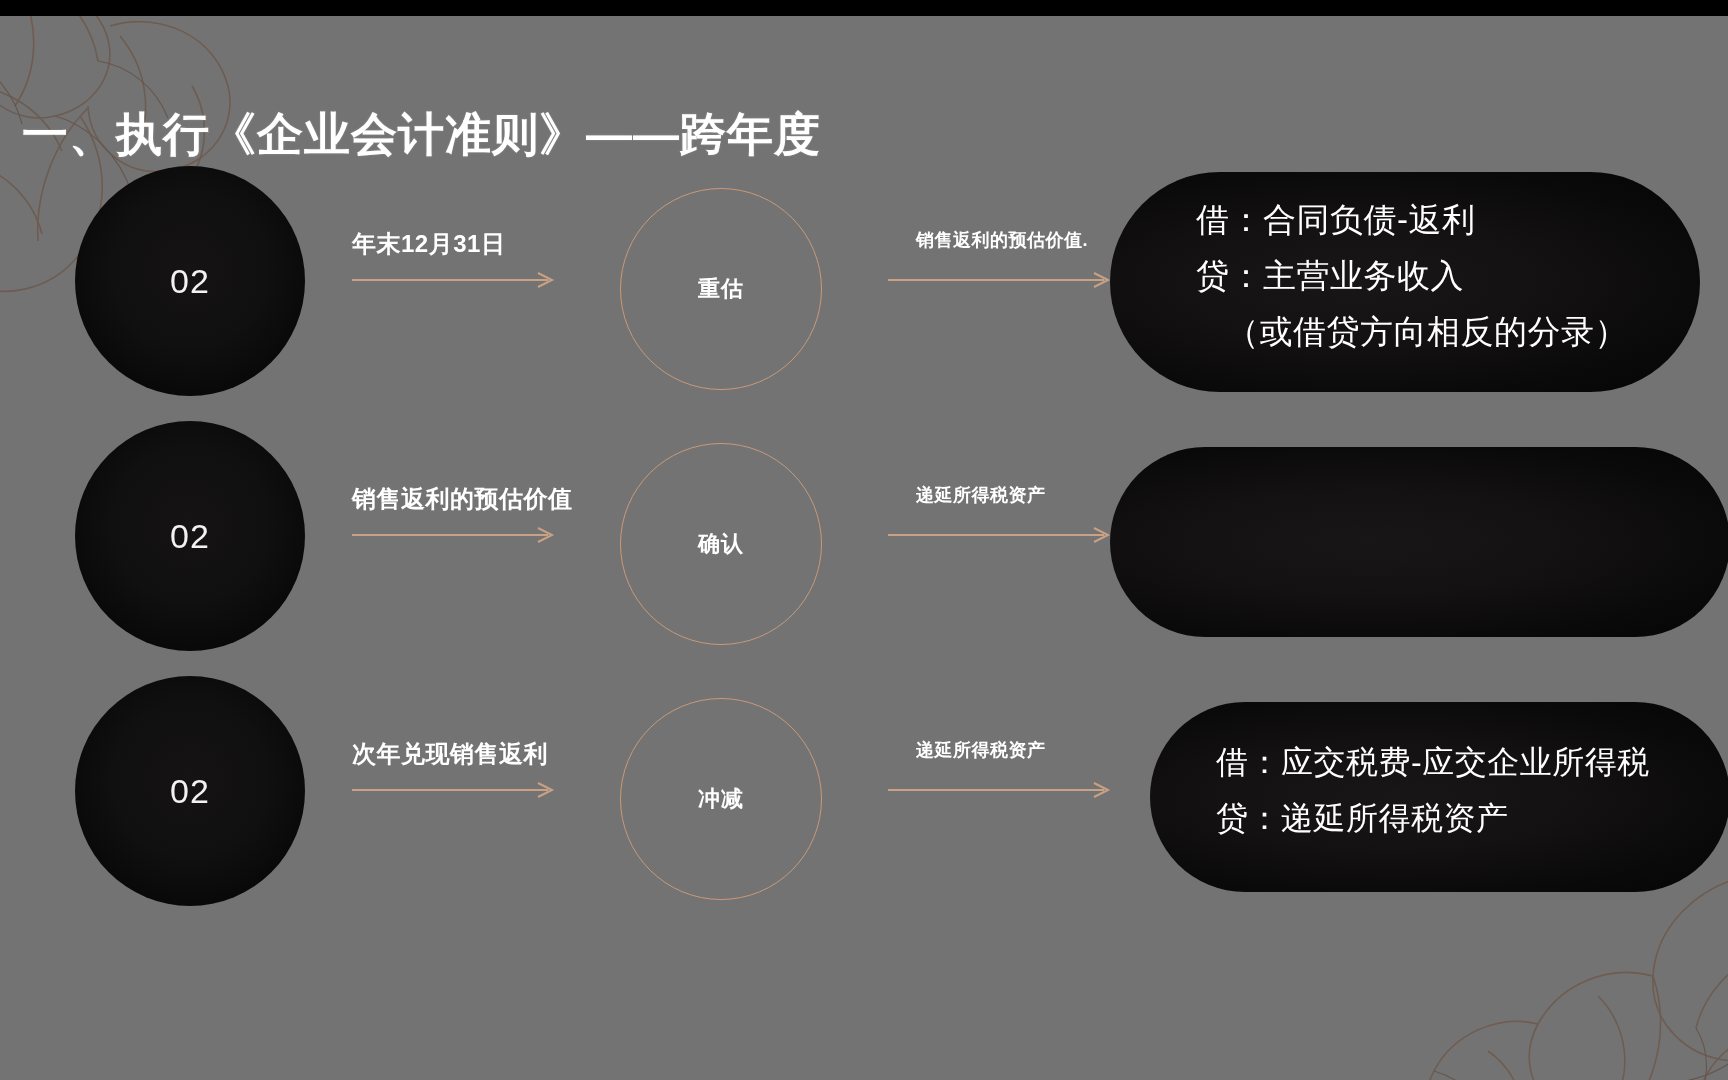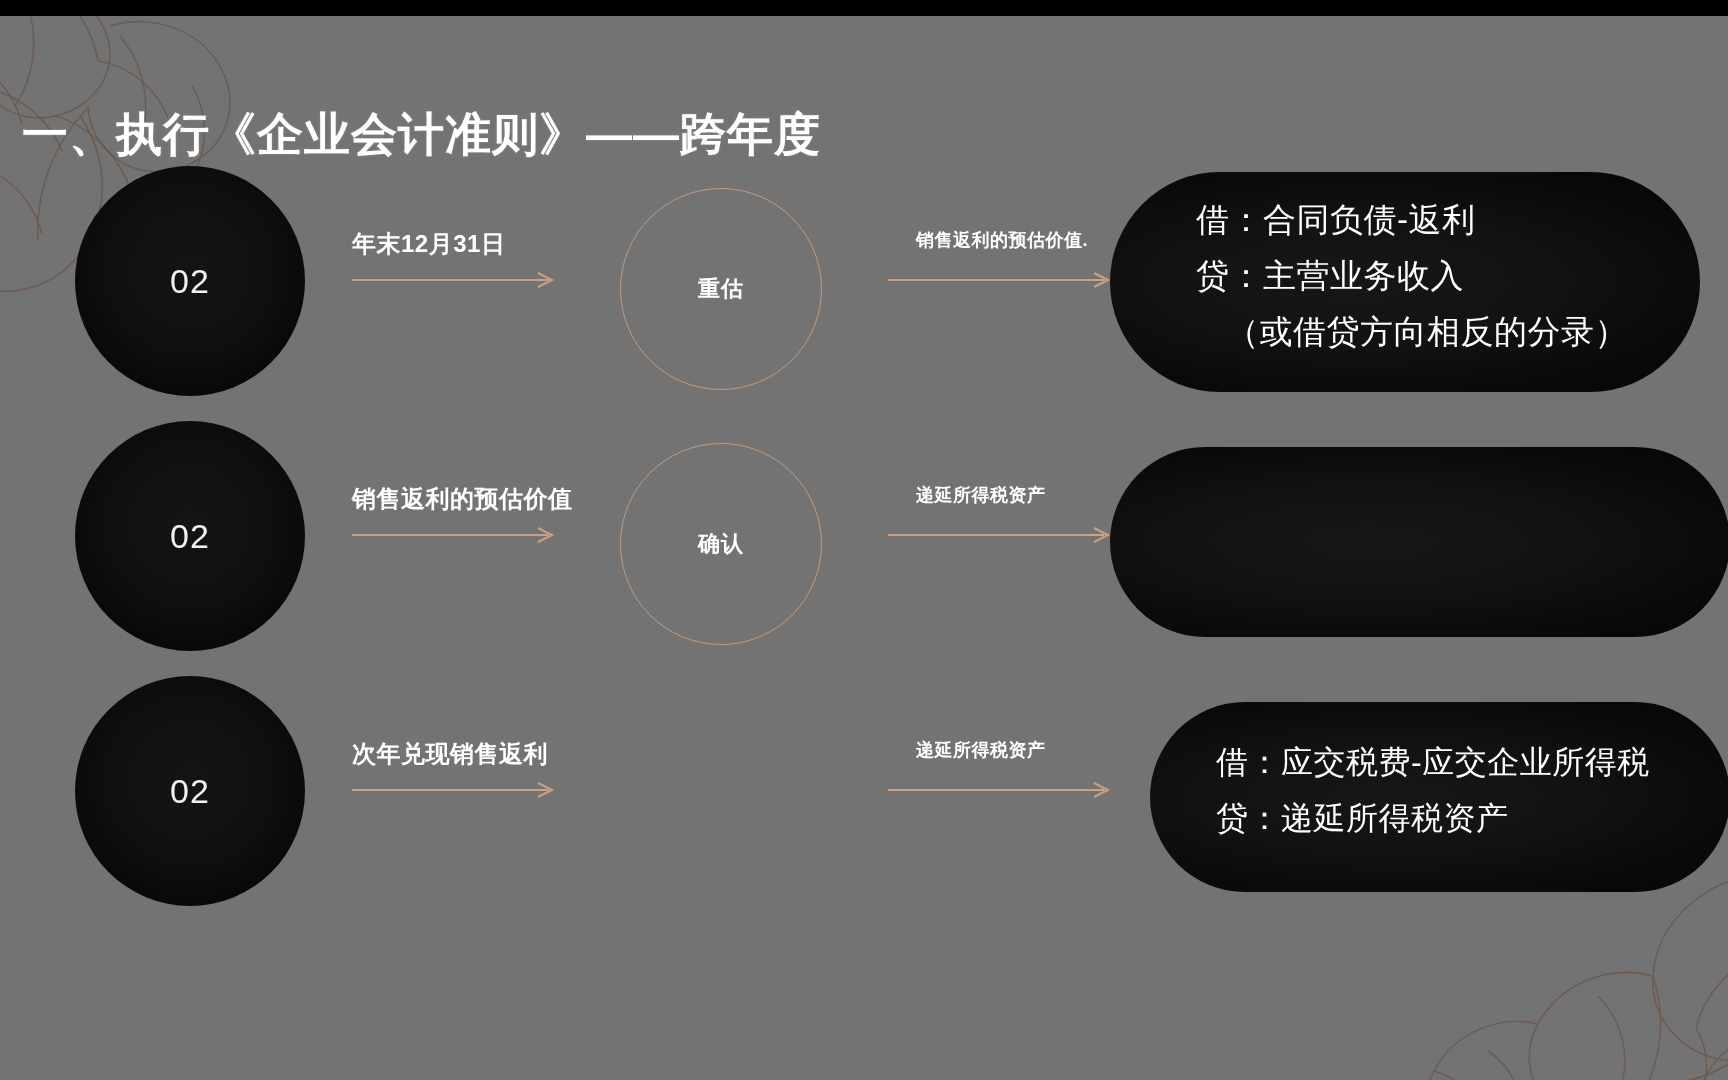--- a/index.html
+++ b/index.html
@@ -284,20 +284,23 @@
     <div class="num-text">02</div>
 
     <div class="lcap">次年兑现销售返利</div>
     <div class="arrow arrow-left">
       <svg width="208" height="20" viewBox="0 0 208 20">
         <line x1="0" y1="10" x2="196" y2="10" stroke="#c9a184" stroke-width="2"></line>
         <polyline points="186,3 200,10 186,17" fill="none" stroke="#c9a184" stroke-width="2"></polyline>
       </svg>
     </div>
 
+    <div class="circle-node">
+      <span class="circle-label">冲减</span>
+    </div>
 
     <div class="rcap">递延所得税资产</div>
     <div class="arrow arrow-right">
       <svg width="228" height="20" viewBox="0 0 228 20">
         <line x1="0" y1="10" x2="216" y2="10" stroke="#c9a184" stroke-width="2"></line>
         <polyline points="206,3 220,10 206,17" fill="none" stroke="#c9a184" stroke-width="2"></polyline>
       </svg>
     </div>
 
     <div class="entry-blob" id="blob-2"></div>

